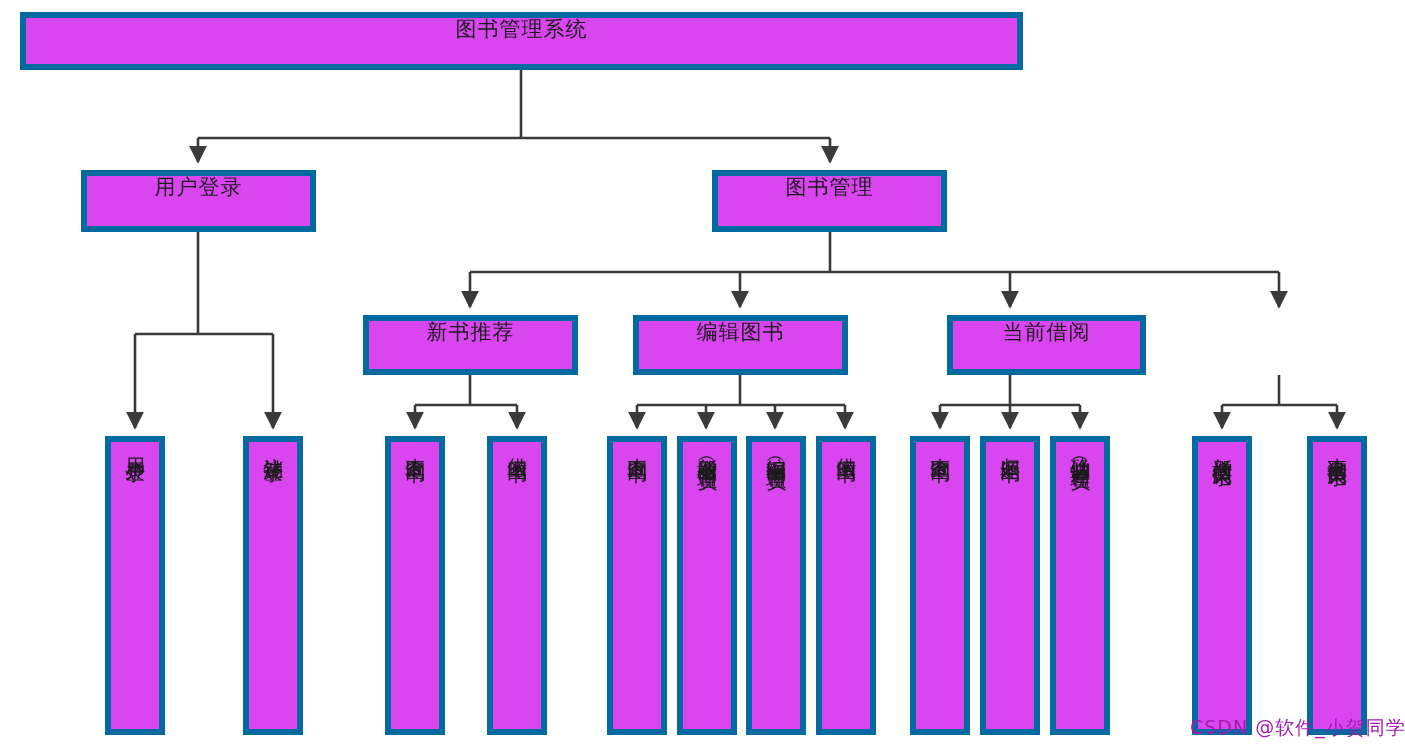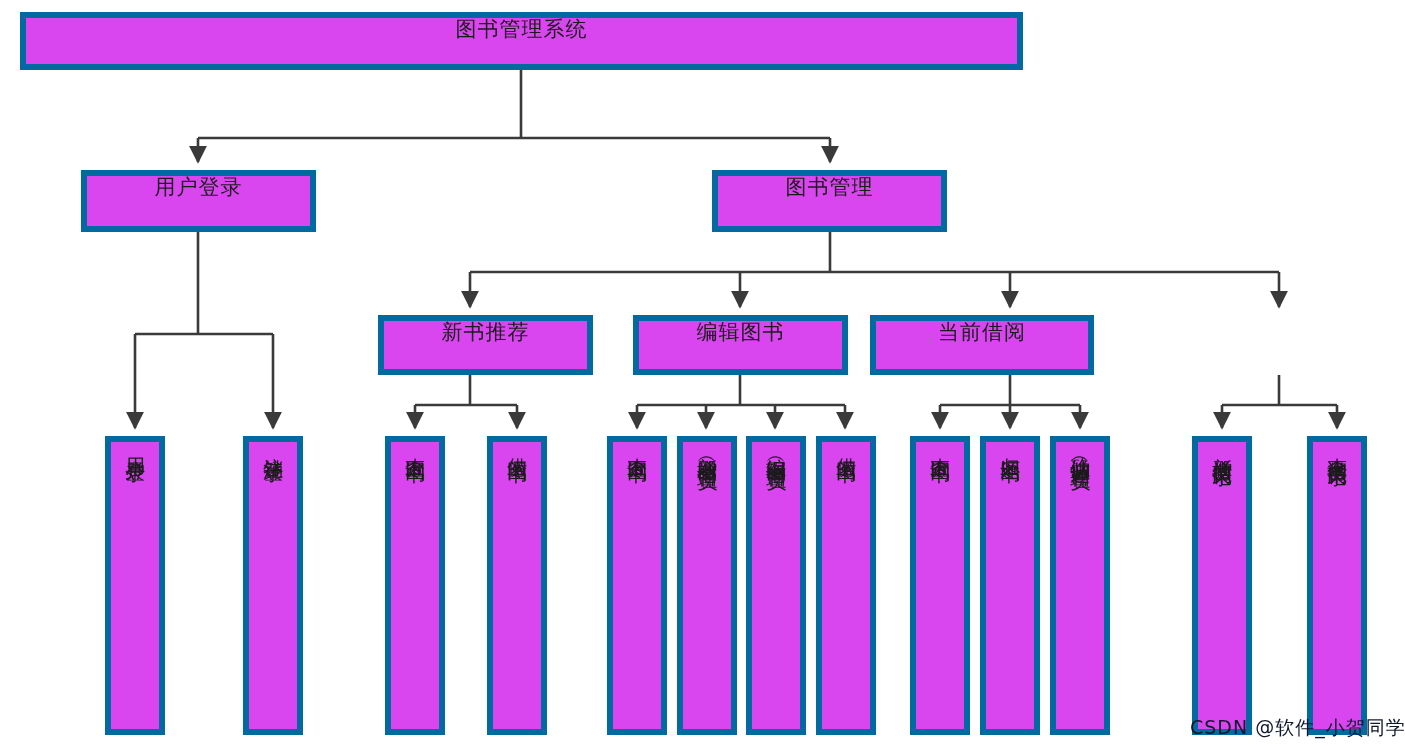--- a/index.html
+++ b/index.html
@@ -49,21 +49,21 @@
     writing-mode: vertical-rl;
     text-orientation: upright;
     -webkit-writing-mode: vertical-rl;
     letter-spacing: 2px;
     white-space: nowrap;
     text-align: left;
   }
   .watermark {
     position: absolute;
     font-size: 19px;
-    color: #0f172a;
+    color: #a21caf;
     letter-spacing: 1px;
     white-space: nowrap;
     z-index: 3;
   }
 </style>
 </head>
 <body>
 
 <div id="canvas">
 
@@ -121,27 +121,27 @@
     <span>图书管理系统</span>
   </div>
 
   <div class="node h" style="left:81px; top:170px; width:235px; height:62px;">
     <span>用户登录</span>
   </div>
   <div class="node h" style="left:712px; top:170px; width:235px; height:62px;">
     <span>图书管理</span>
   </div>
 
-  <div class="node h" style="left:363px; top:315px; width:215px; height:60px;margin-left:15px;">
+  <div class="node h" style="left:363px; top:315px; width:215px; height:60px;">
     <span>新书推荐</span>
   </div>
   <div class="node h" style="left:633px; top:315px; width:215px; height:60px;">
     <span>编辑图书</span>
   </div>
-  <div class="node h" style="left:870px; top:315px; width:224px; height:60px;">
+  <div class="node h" style="left:947px; top:315px; width:199px; height:60px;">
     <span>当前借阅</span>
   </div>
 
   <div class="node v" style="left:105px; top:436px; width:60px; height:299px;">
     <span class="vtext">用户登录</span>
   </div>
   <div class="node v" style="left:243px; top:436px; width:60px; height:299px;">
     <span class="vtext">注销登录</span>
   </div>
 

